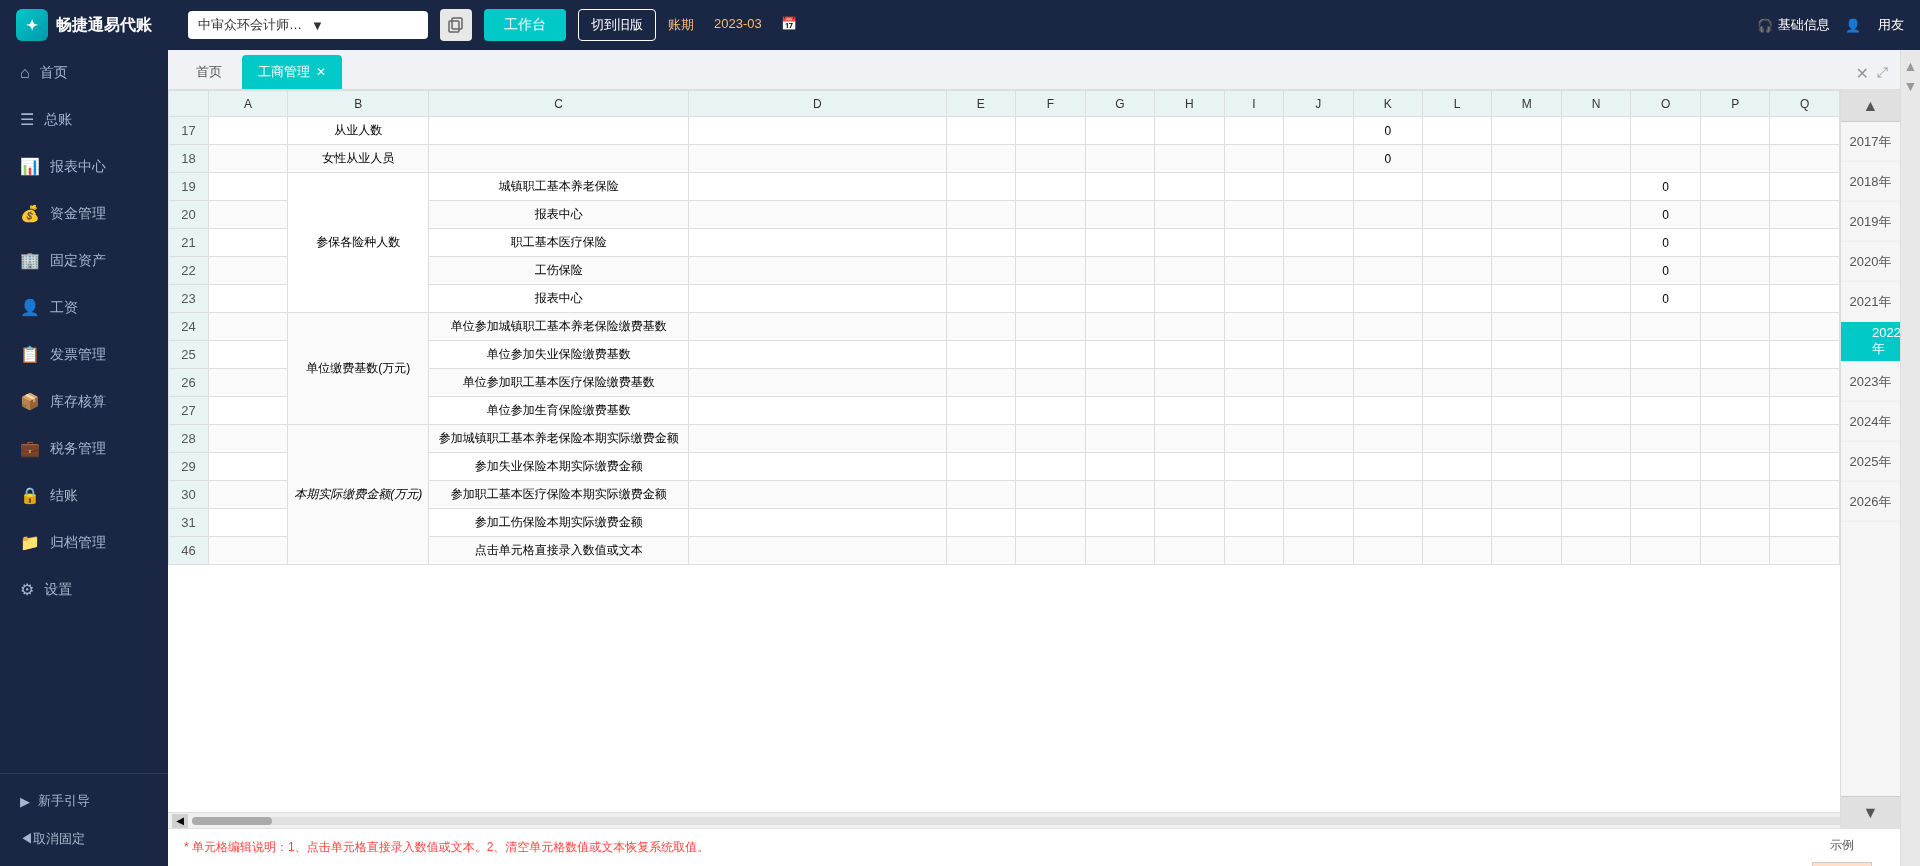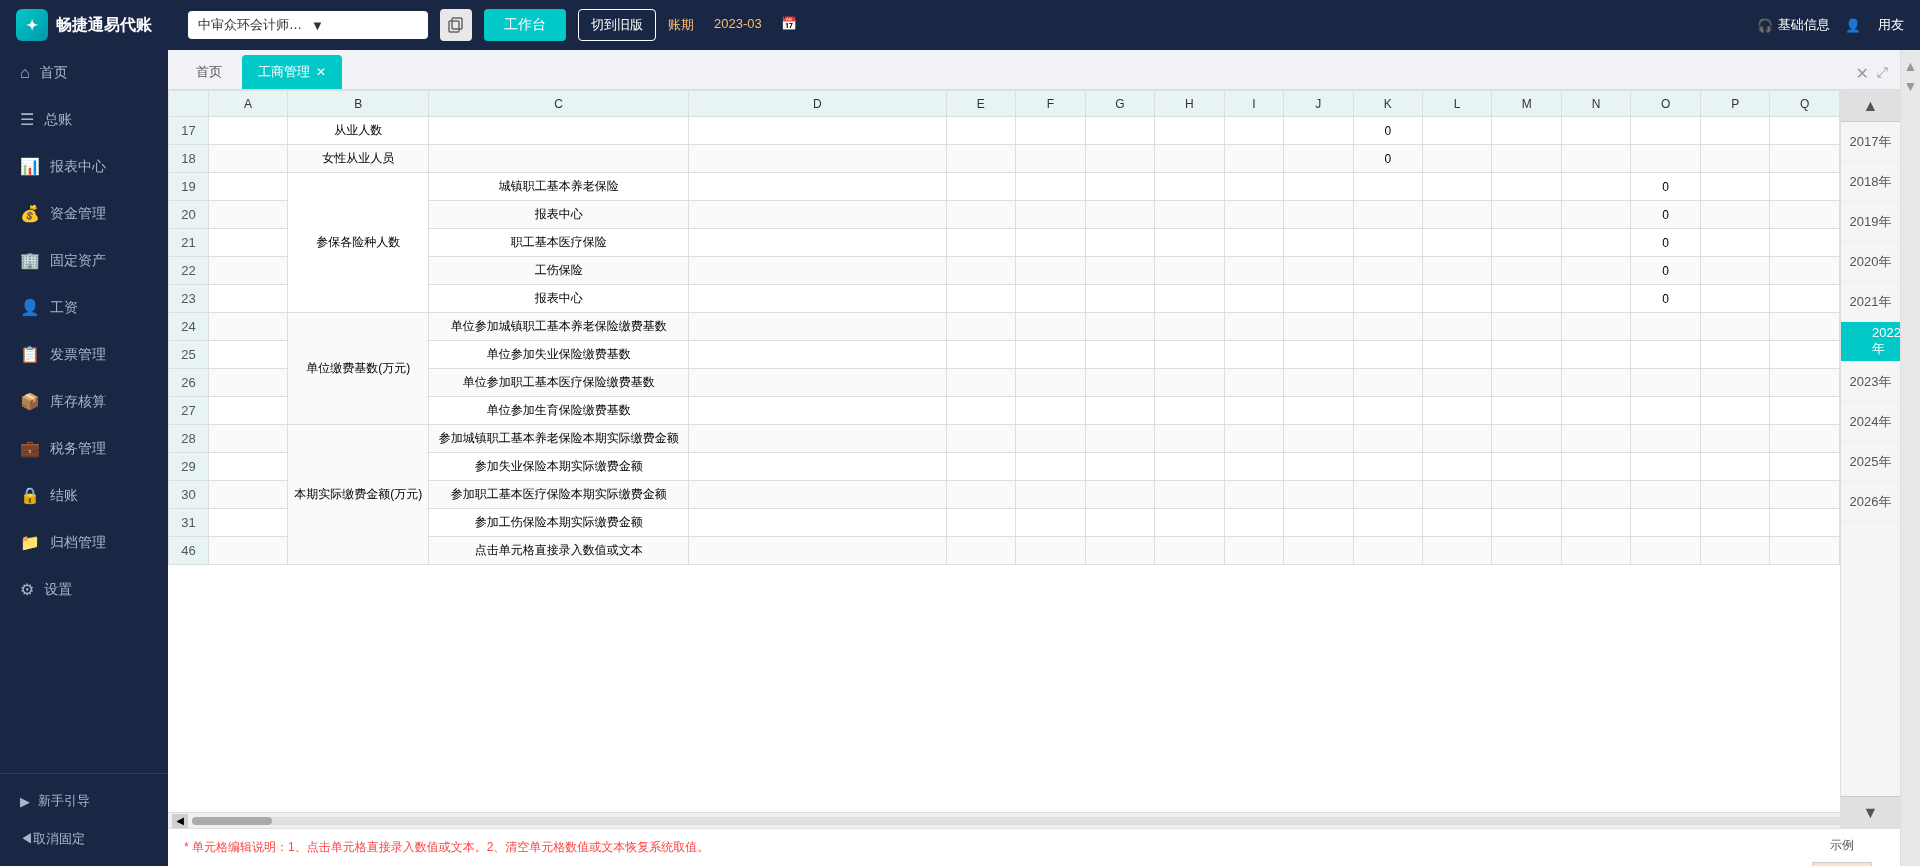--- a/index.html
+++ b/index.html
@@ -813,21 +813,21 @@
                   <td></td>
                   <td></td>
                   <td></td>
                   <td></td>
                   <td></td>
                 </tr>
 
                 <tr>
                   <td class="row-num-col">28</td>
                   <td></td>
-                  <td class="cell-text-left merged-cell" rowspan="5" style="vertical-align:middle;">本期实际缴费金额(万元)</td>
+                  <td class="cell-text-left merged-cell" rowspan="5" style="vertical-align:middle;font-style:italic;">本期实际缴费金额(万元)</td>
                   <td class="cell-text-left">参加城镇职工基本养老保险本期实际缴费金额</td>
                   <td></td>
                   <td></td>
                   <td></td>
                   <td></td>
                   <td></td>
                   <td></td>
                   <td></td>
                   <td></td>
                   <td></td>

